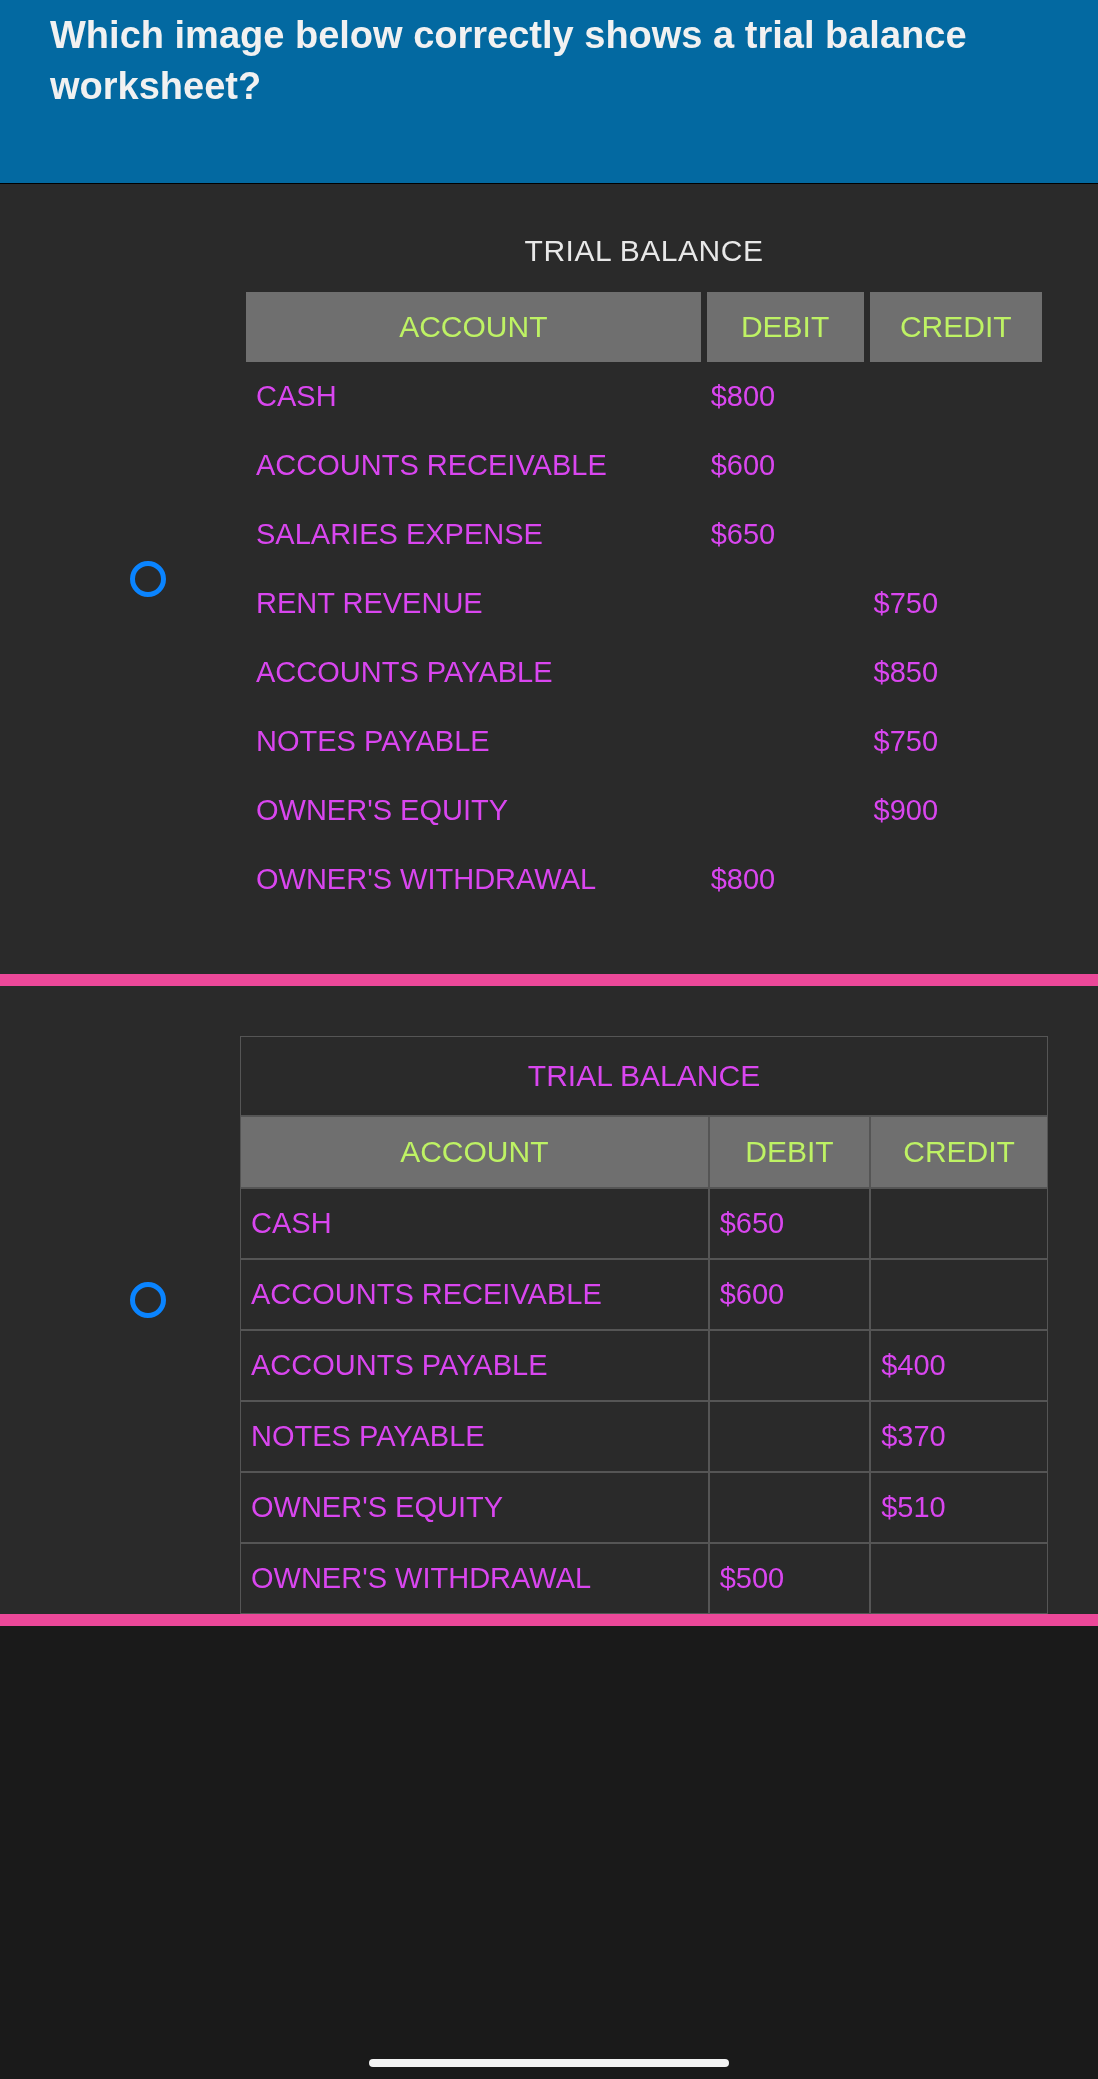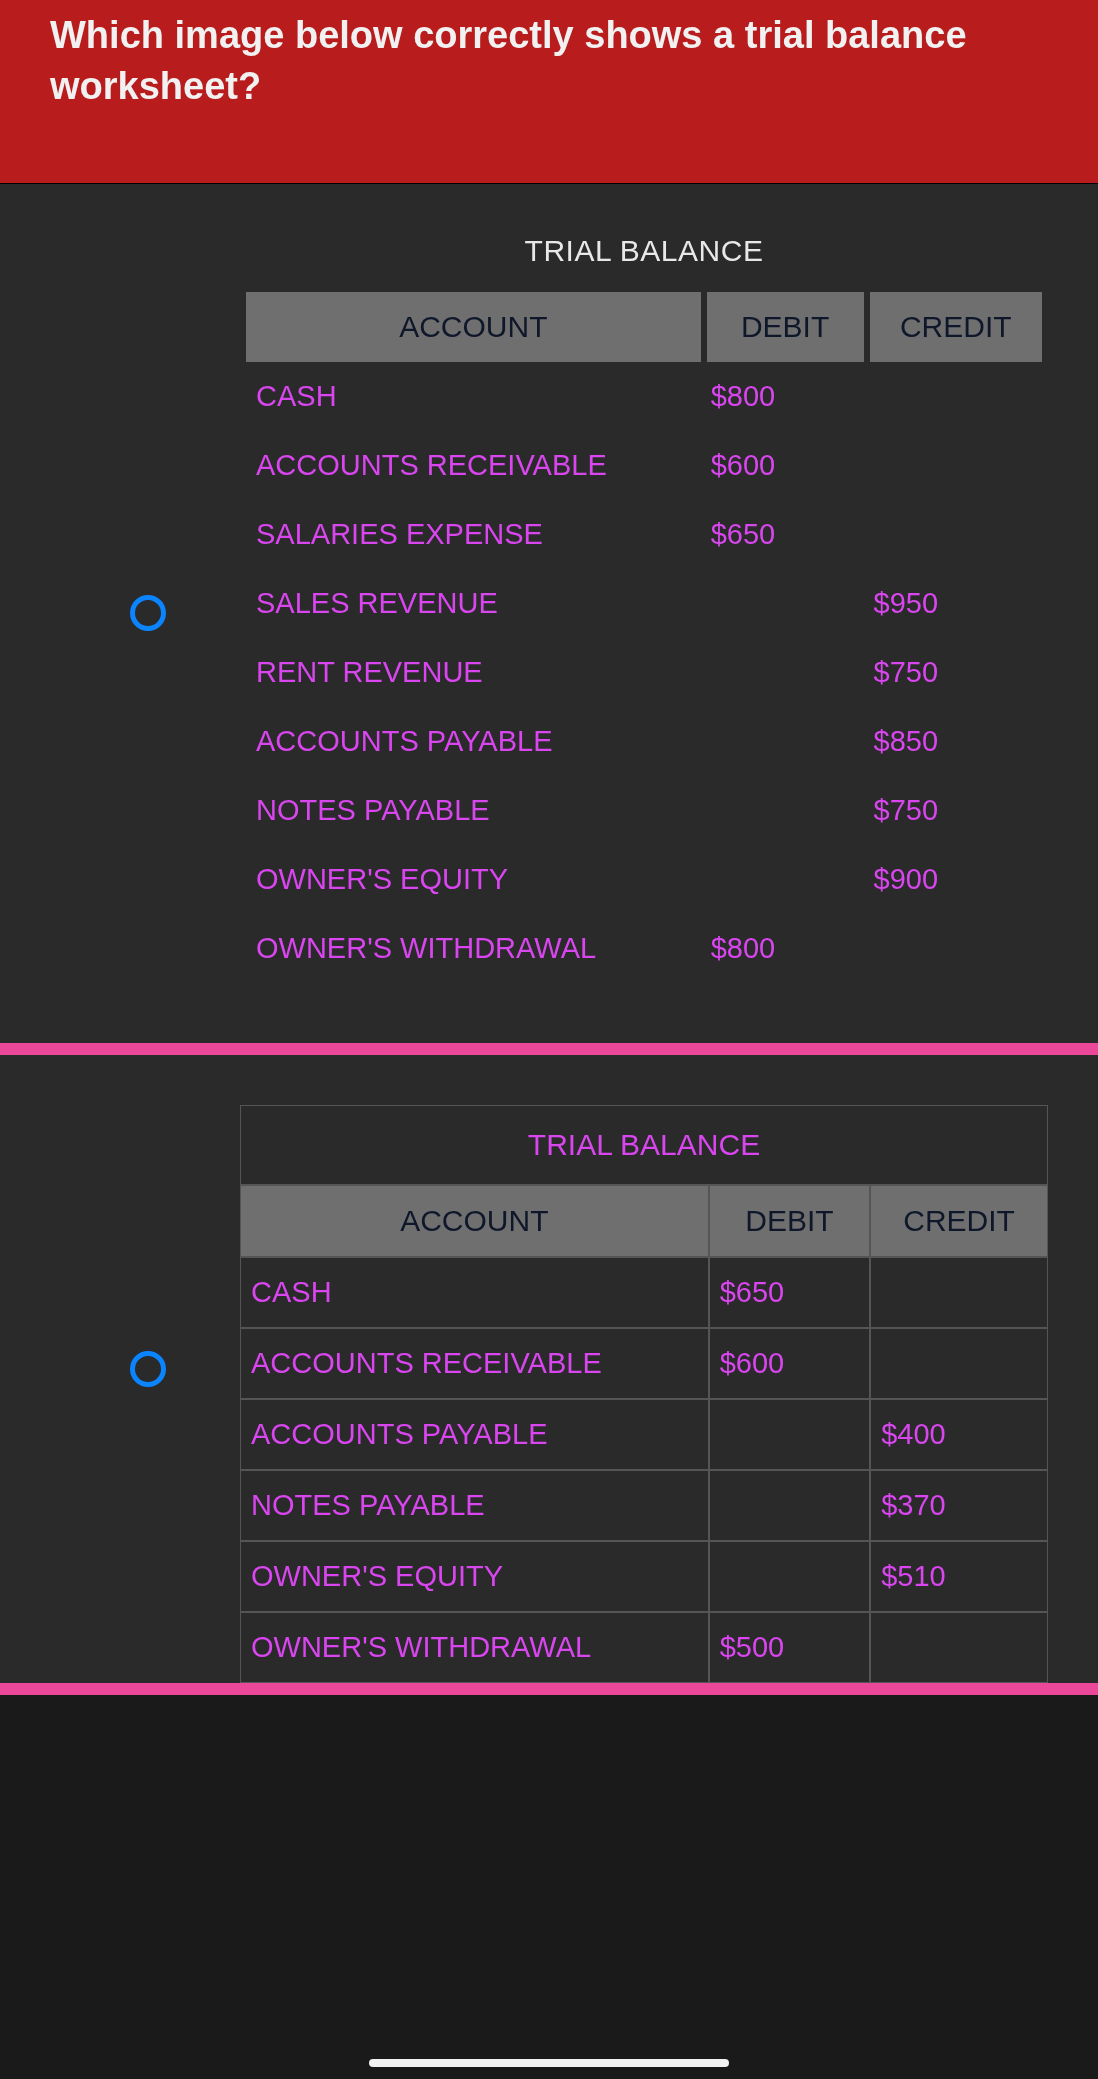--- a/index.html
+++ b/index.html
@@ -4,21 +4,21 @@
 <style>
   html, body {
     margin: 0;
     padding: 0;
     background: #1a1a1a;
     color: #e8e8e8;
     font-family: -apple-system, BlinkMacSystemFont, "Segoe UI", Helvetica, Arial, sans-serif;
     width: 1098px;
   }
   .question-area {
-    background: #b91c1c;
+    background: #0369a1;
     padding: 0 50px 70px 50px;
     border-bottom: 1px solid #000;
   }
   .question-text {
     font-size: 38px;
     font-weight: 700;
     line-height: 1.35;
     color: #f1f1f1;
     padding-top: 10px;
   }
@@ -54,21 +54,21 @@
     margin-bottom: 24px;
     letter-spacing: 0.5px;
   }
   table {
     border-collapse: separate;
     border-spacing: 6px 0;
     width: 100%;
   }
   th {
     background: #6f6f6f;
-    color: #0f172a;
+    color: #bef264;
     font-weight: 500;
     font-size: 30px;
     padding: 18px 14px;
     text-align: center;
   }
   th.acct { text-align: center; }
   td {
     font-size: 29px;
     padding: 18px 10px;
     color: #d946ef;
@@ -131,25 +131,20 @@
           </tr>
           <tr>
             <td class="acct">ACCOUNTS RECEIVABLE</td>
             <td class="num">$600</td>
             <td class="num"></td>
           </tr>
           <tr>
             <td class="acct">SALARIES EXPENSE</td>
             <td class="num">$650</td>
             <td class="num"></td>
-          </tr>
-          <tr>
-            <td class="acct">SALES REVENUE</td>
-            <td class="num"></td>
-            <td class="num">$950</td>
           </tr>
           <tr>
             <td class="acct">RENT REVENUE</td>
             <td class="num"></td>
             <td class="num">$750</td>
           </tr>
           <tr>
             <td class="acct">ACCOUNTS PAYABLE</td>
             <td class="num"></td>
             <td class="num">$850</td>

